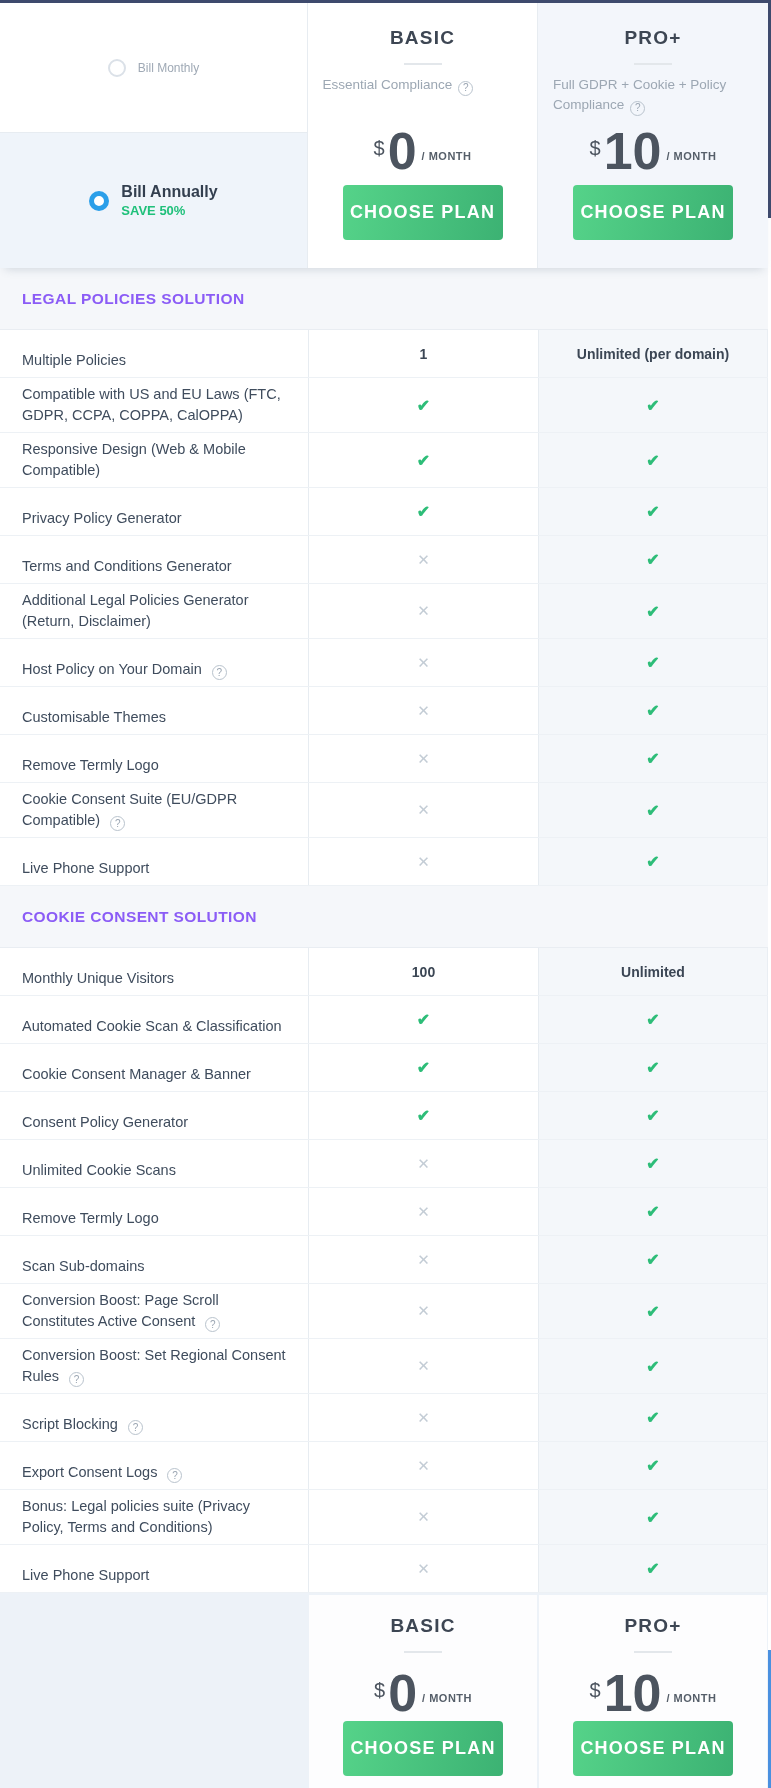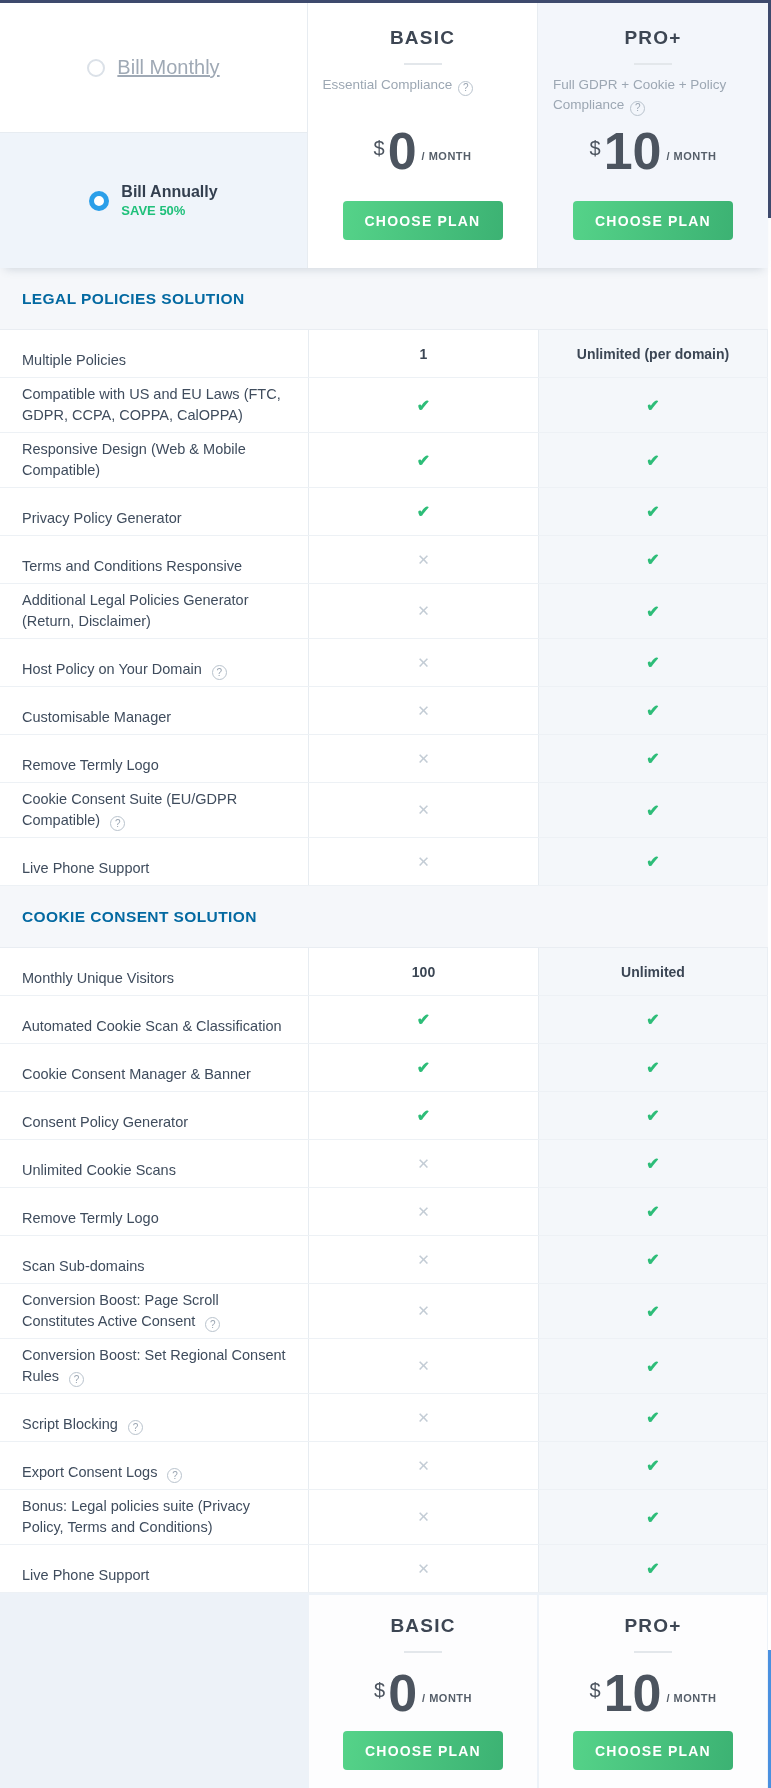--- a/index.html
+++ b/index.html
@@ -10,42 +10,42 @@
   
   .topbar { position:absolute; top:0; left:0; width:771px; height:3px; background:#3e4a6d; z-index:10; }
   .edge-strip-top { position:absolute; top:0; right:0; width:3px; height:218px; background:#3e4a6d; z-index:9; }
   .edge-strip-bottom { position:absolute; bottom:0; right:0; width:3px; height:143px; background:#4a90e0; z-index:9; }
 
   
   .pricing-header { position:relative; z-index:2; margin-top:3px; display:grid; grid-template-columns:308px 230px 230px; width:768px; height:265px; box-shadow:0 6px 9px -5px rgba(70,90,115,.22); }
   .col-billing { display:flex; flex-direction:column; border-right:1px solid #e7ecf1; }
   .cell-monthly { height:130px; display:flex; align-items:center; justify-content:center; gap:12px; background:#fff; border-bottom:1px solid #e7ecf1; }
   .radio-off { width:18px; height:18px; border:2px solid #dbe1e8; border-radius:50%; background:#fff; }
-  .monthly-label { font-size:20px; color:#9fa9b5;text-decoration:underline; }
+  .monthly-label { font-size:12px; color:#9fa9b5; }
   .cell-annually { flex:1; display:flex; align-items:center; justify-content:center; gap:12px; background:#eff4fa; }
   .radio-on { width:20px; height:20px; border:5px solid #2b9fe9; border-radius:50%; background:#fff; flex:0 0 auto; }
   .annually-text { display:flex; flex-direction:column; }
   .annually-label { font-size:16px; font-weight:bold; color:#333f4f; }
   .save-label { font-size:13px; font-weight:bold; color:#1fc07a; margin-top:2px; }
 
   .plan-head { display:flex; flex-direction:column; align-items:center; background:#fff; border-right:1px solid #e7ecf1; }
   .plan-head.pro { background:#f3f6fb; border-right:none; }
   .plan-name { margin-top:24px; font-size:19px; font-weight:bold; color:#3d4653; letter-spacing:1.2px; }
   .plan-divider { width:38px; height:2px; background:#e3e7eb; margin-top:14px; }
   .plan-subtitle { margin-top:10px; min-height:42px; width:200px; font-size:13.5px; line-height:20px; color:#9ca7b3; }
   .q-icon { display:inline-flex; align-items:center; justify-content:center; width:15px; height:15px; border:1px solid #b9c3cd; border-radius:50%; font-size:10px; color:#9aa5b2; margin-left:6px; vertical-align:-2px; }
   .price-row { margin-top:6px; display:flex; align-items:center; }
   .price-cur { font-size:20px; color:#4c545f; margin-right:3px; transform:translateY(-3px); }
   .price-num { font-size:52px; line-height:56px; font-weight:bold; color:#4c545f; }
   .price-per { font-size:11px; font-weight:bold; color:#555e69; letter-spacing:.5px; margin-left:5px; transform:translateY(5px); }
-  .cta-btn { margin-top:auto; margin-bottom:28px; width:160px; height:39px; border:none; border-radius:4px; background:linear-gradient(100deg,#55d389 0%,#3cb273 100%); color:#fff; font-family:"Liberation Sans",sans-serif; font-size:14px; font-weight:bold; letter-spacing:1.2px; cursor:pointer; }
+  .cta-btn { margin-top:auto; margin-bottom:28px; width:160px; height:55px; border:none; border-radius:4px; background:linear-gradient(100deg,#55d389 0%,#3cb273 100%); color:#fff; font-family:"Liberation Sans",sans-serif; font-size:18px; font-weight:bold; letter-spacing:1.2px; cursor:pointer; }
 
   
   .section-band { width:768px; height:62px; background:#f5f7fa; border-bottom:1px solid #e9edf2; display:flex; align-items:center; }
-  .section-title { padding-left:22px; font-size:15.5px; font-weight:bold; color:#0369a1; letter-spacing:.4px; }
+  .section-title { padding-left:22px; font-size:15.5px; font-weight:bold; color:#8b5cf6; letter-spacing:.4px; }
   .feat-row { display:grid; grid-template-columns:308px 230px 230px; width:768px; border-bottom:1px solid #edf1f5; min-height:48px; }
   .feat-label { display:flex; align-items:flex-end; padding:6px 20px 6px 22px; font-size:14.5px; line-height:21px; color:#3f4c5d; }
   .feat-cell { display:flex; align-items:center; justify-content:center; border-left:1px solid #e7ecf1; }
   .feat-cell.pro { background:#f4f7fa; border-right:1px solid #e9eef3; }
   .feat-val { font-size:14px; font-weight:bold; color:#3b4654; text-align:center; padding:0 8px; }
   .mark-check { font-size:16px; font-weight:bold; color:#2dbd78; }
   .mark-cross { font-size:15px; color:#c3ccd5; }
 
   
   .pricing-footer { display:grid; grid-template-columns:308px 230px 230px; width:768px; height:200px; background:#edf2f8; }
@@ -146,21 +146,21 @@
         </div>
         <div class="feat-cell basic">
           <span class="mark-check">✔</span>
         </div>
         <div class="feat-cell pro">
           <span class="mark-check">✔</span>
         </div>
       </div>
       <div class="feat-row">
         <div class="feat-label">
-          <span>Terms and Conditions Responsive</span>
+          <span>Terms and Conditions Generator</span>
         </div>
         <div class="feat-cell basic">
           <span class="mark-cross">✕</span>
         </div>
         <div class="feat-cell pro">
           <span class="mark-check">✔</span>
         </div>
       </div>
       <div class="feat-row">
         <div class="feat-label">
@@ -179,21 +179,21 @@
         </div>
         <div class="feat-cell basic">
           <span class="mark-cross">✕</span>
         </div>
         <div class="feat-cell pro">
           <span class="mark-check">✔</span>
         </div>
       </div>
       <div class="feat-row">
         <div class="feat-label">
-          <span>Customisable Manager</span>
+          <span>Customisable Themes</span>
         </div>
         <div class="feat-cell basic">
           <span class="mark-cross">✕</span>
         </div>
         <div class="feat-cell pro">
           <span class="mark-check">✔</span>
         </div>
       </div>
       <div class="feat-row">
         <div class="feat-label">

